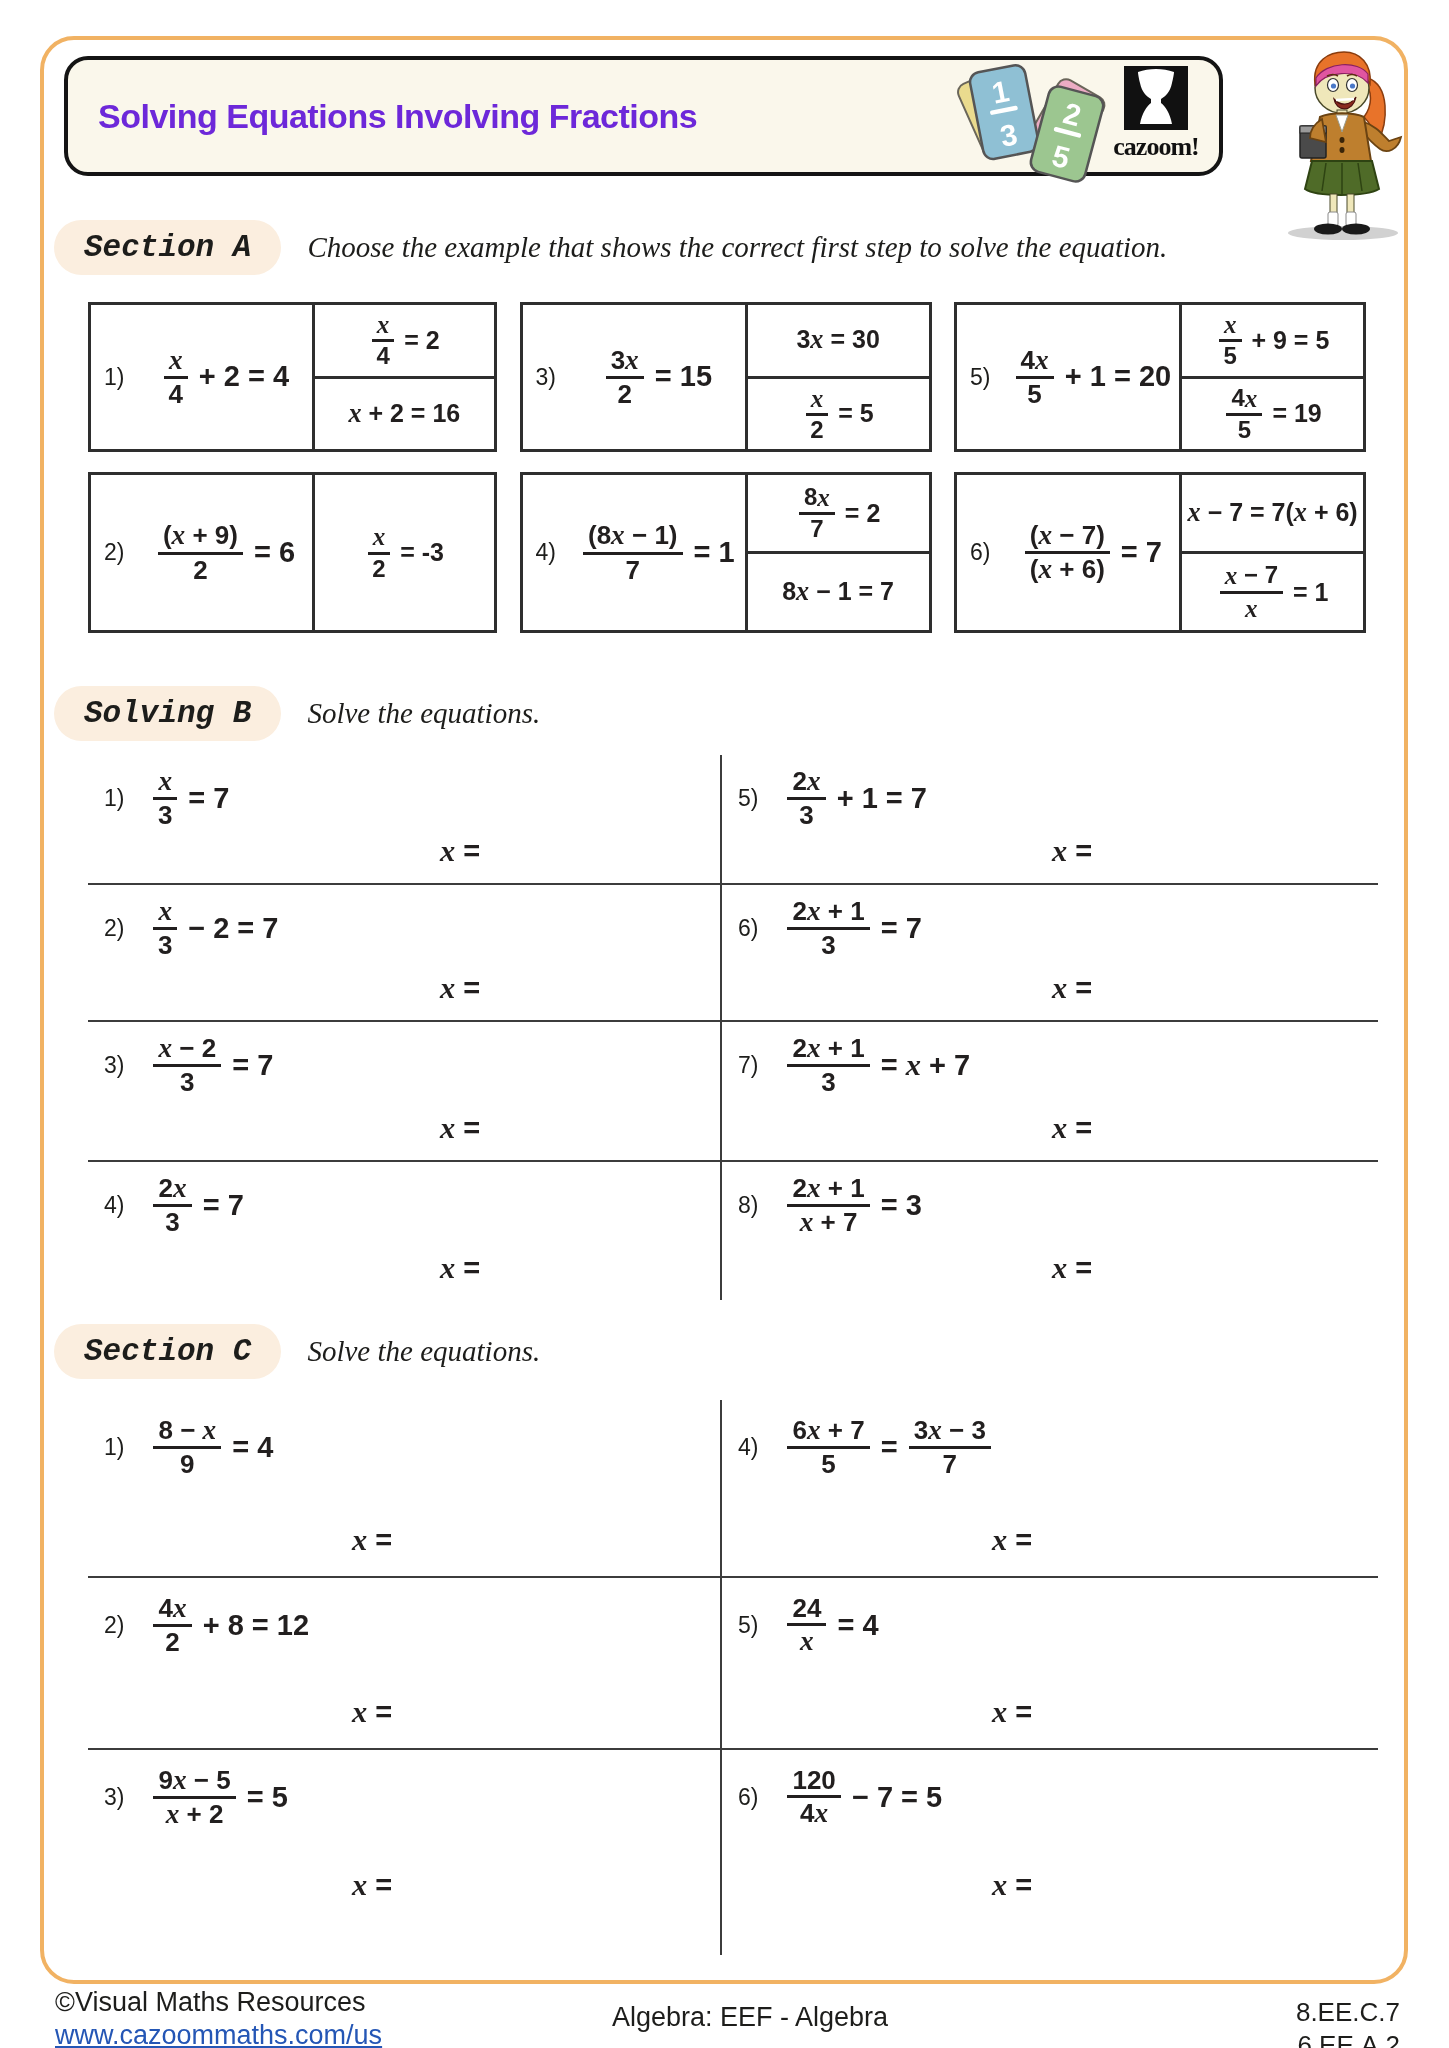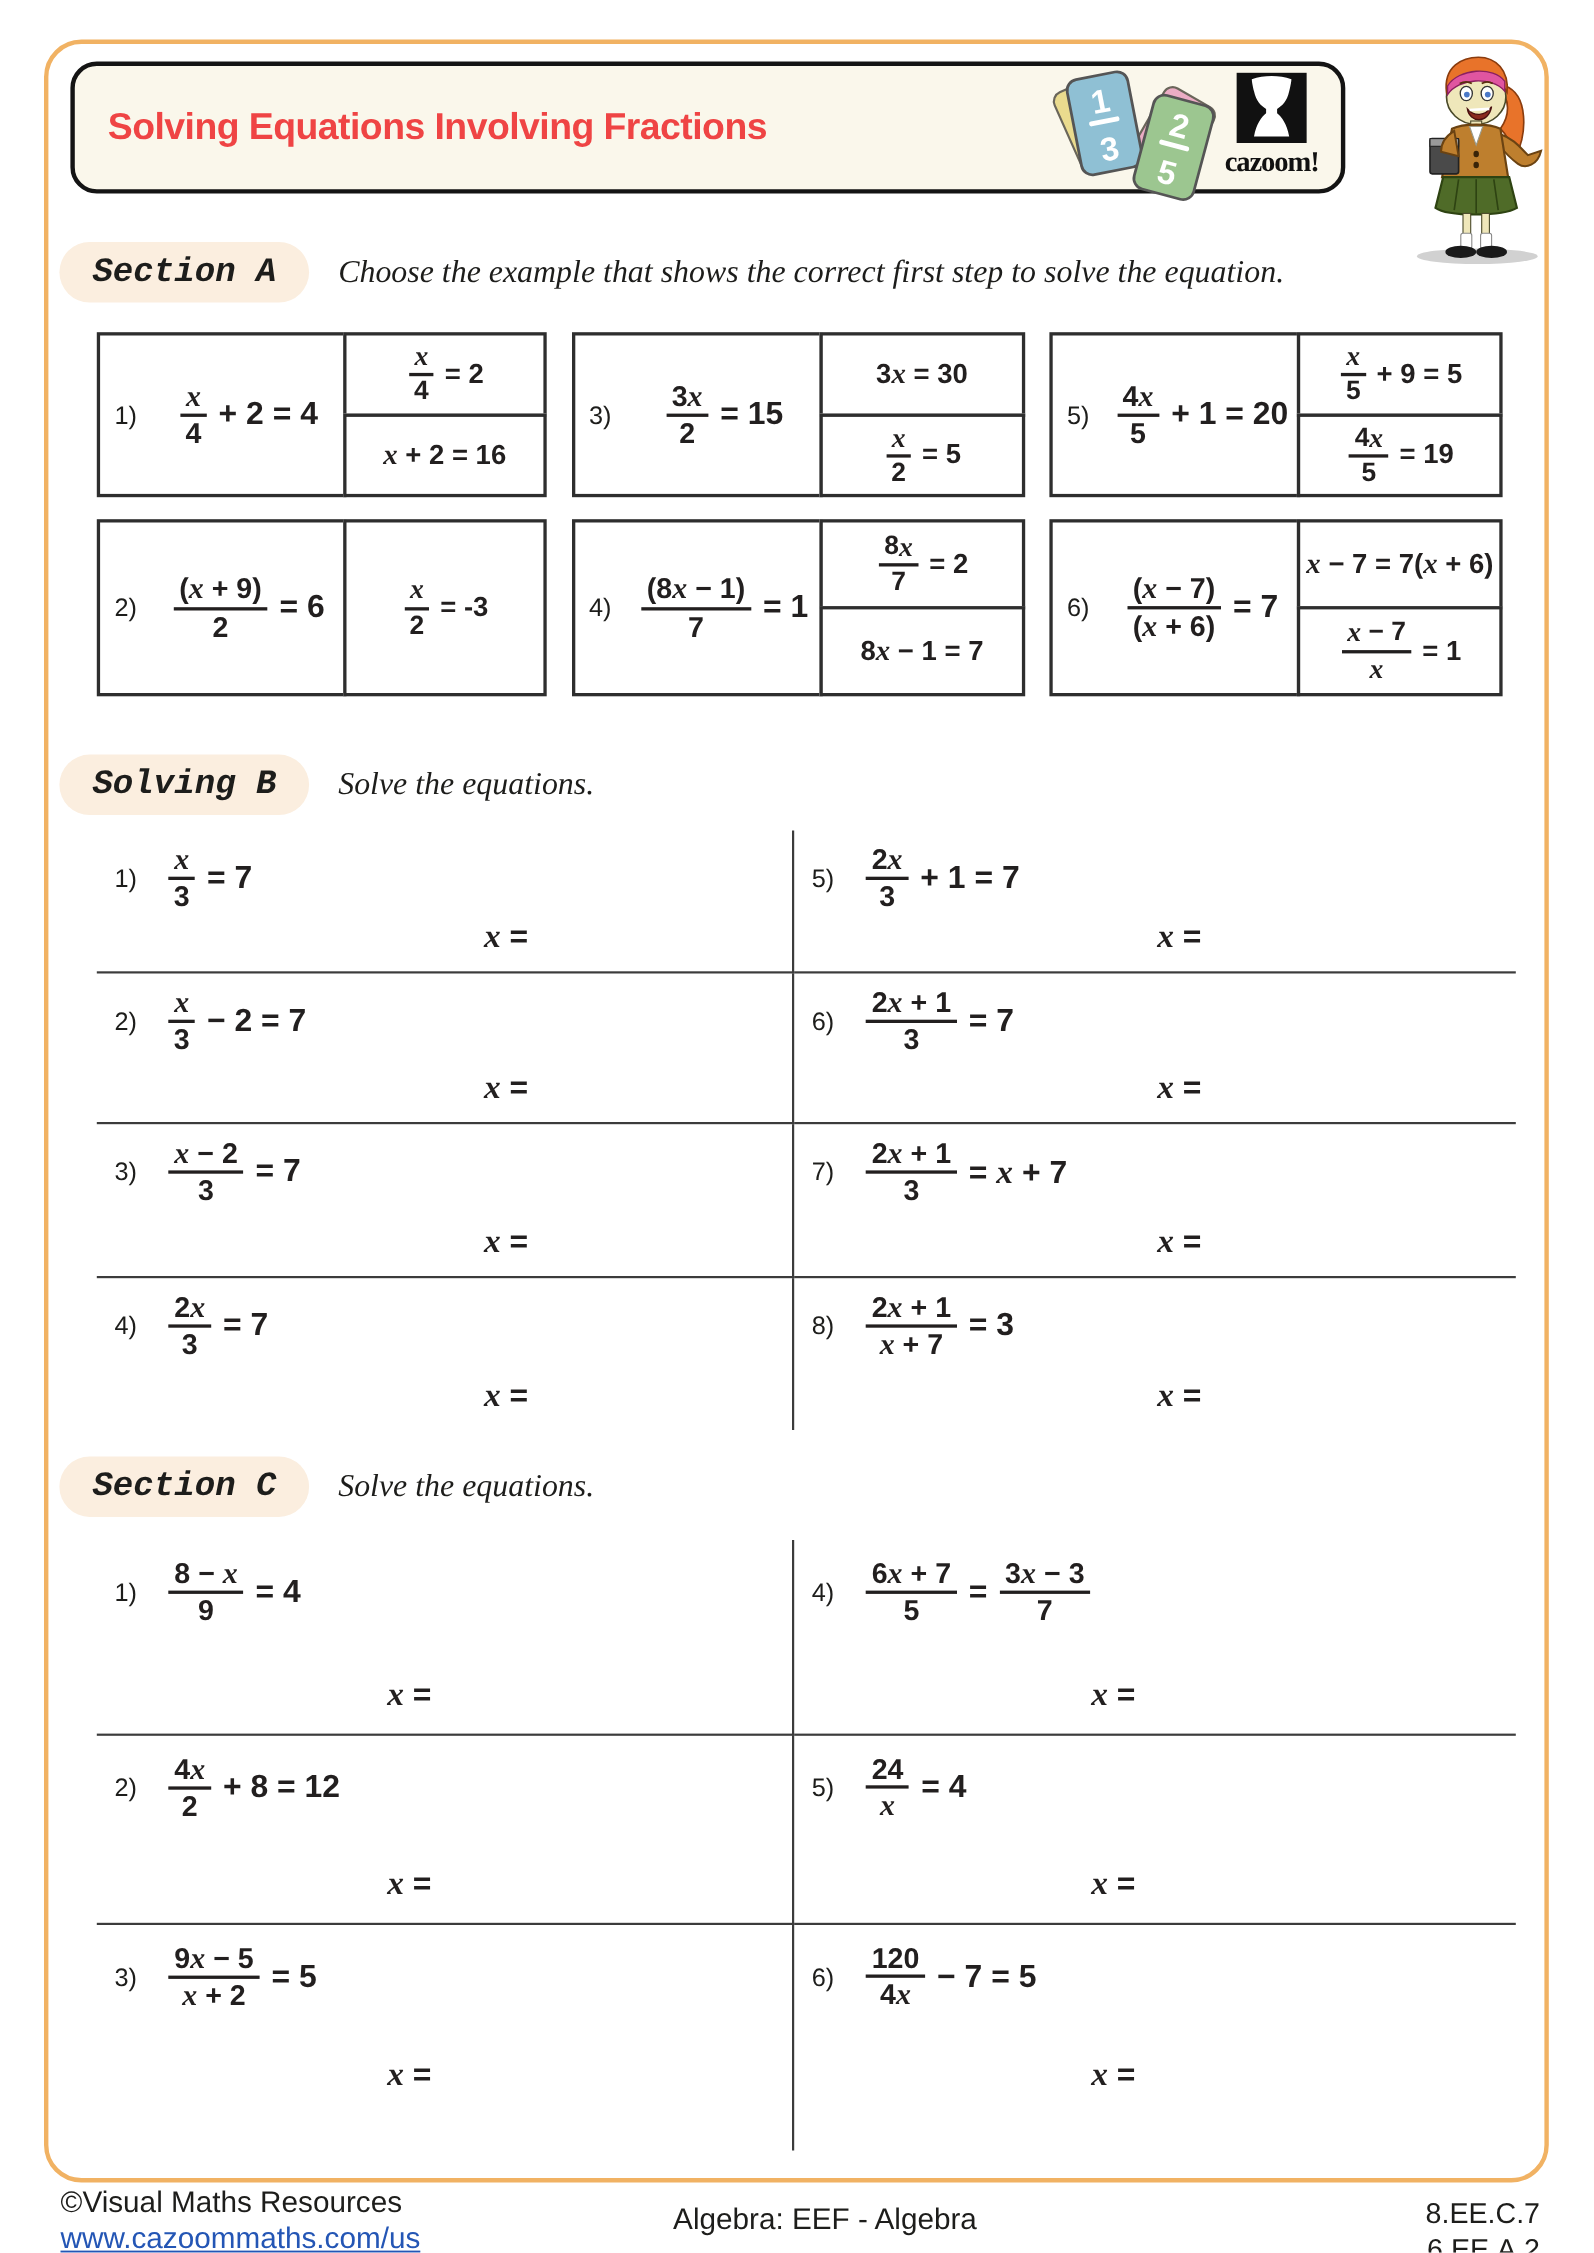--- a/index.html
+++ b/index.html
@@ -6,21 +6,21 @@
   .page { position:relative; width:1449px; height:2048px; background:#ffffff; overflow:hidden;
           font-family:"Liberation Sans", sans-serif; color:#1d1d1b; }
 
   .outer-border { position:absolute; left:40px; top:36px; width:1360px; height:1940px;
                   border:4px solid #F1B263; border-radius:34px; }
 
   
   .header-box { position:absolute; left:64px; top:56px; width:1151px; height:112px;
                 background:#FAF7EB; border:4px solid #141414; border-radius:24px; }
   .title { position:absolute; left:30px; top:50%; transform:translateY(-50%);
-           font-size:34px; font-weight:bold; letter-spacing:-0.5px; color:#ef4444; white-space:nowrap; }
+           font-size:34px; font-weight:bold; letter-spacing:-0.5px; color:#6d28d9; white-space:nowrap; }
   .cards-svg { position:absolute; left:955px; top:58px; width:160px; height:135px; overflow:visible; }
   .logo { position:absolute; left:1100px; top:66px; width:112px; text-align:center; }
   .logo svg { display:block; margin:0 auto; }
   .logo-text { font-family:"Liberation Serif", serif; font-weight:bold; font-size:26px;
                letter-spacing:-1px; color:#111; margin-top:2px; }
   .character-svg { position:absolute; left:1248px; top:42px; width:196px; height:200px; }
 
   
   .sec-head { position:absolute; left:54px; display:flex; align-items:center; gap:26px; }
   .pill { background:#FBEEDF; border-radius:28px; padding:10px 30px;

